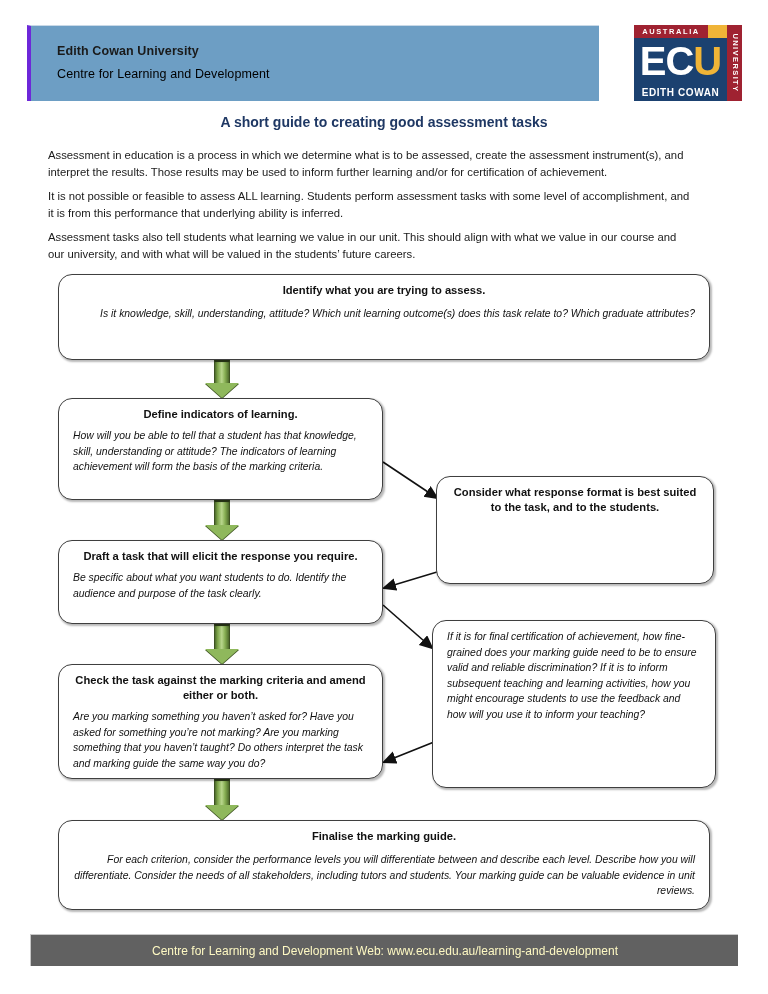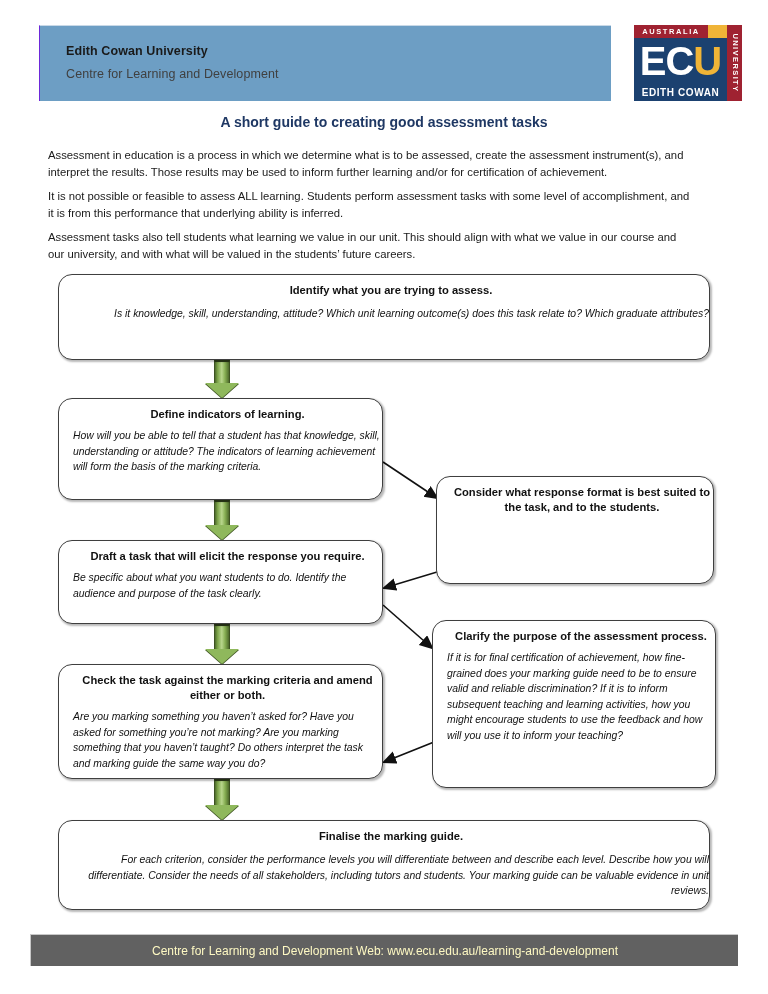--- a/index.html
+++ b/index.html
@@ -9,40 +9,40 @@
     height: 994px;
     background: #ffffff;
     font-family: "Liberation Sans", sans-serif;
     position: relative;
     overflow: hidden;
   }
 
   
   .header-band {
     position: absolute;
-    left: 39px; top: 25px;
+    left: 27px; top: 25px;
     width: 572px; height: 76px;
     background: #6d9ec4;
     border-top: 1px solid #c9d9e7;
-    border-left: 1px solid #6d28d9;
+    border-left: 4px solid #6d28d9;
   }
   .header-org {
     position: absolute;
     left: 26px; top: 18px;
     font-size: 12.5px;
     font-weight: bold;
     color: #1a1a1a;
     letter-spacing: 0.1px;
   }
   .header-unit {
     position: absolute;
     left: 26px; top: 41px;
     font-size: 12.5px;
     font-weight: normal;
-    color: #404040;
+    color: #000000;
     letter-spacing: 0.1px;
   }
 
   
   .logo {
     position: absolute;
     left: 626px; top: 25px;
     width: 116px; height: 76px;
     background: #ffffff;
   }
@@ -137,21 +137,21 @@
     pointer-events: none;
   }
   .flow > * { pointer-events: auto; }
 
   .node {
     position: absolute;
     background: #ffffff;
     border: 1.2px solid #3f3f3f;
     border-radius: 14px;
     box-shadow: 1.5px 1.5px 2px rgba(0,0,0,0.28);
-    padding: 8px 0 8px 14px;
+    padding: 8px 14px 8px 14px;
   }
   .node .n-title {
     font-size: 11.2px;
     font-weight: bold;
     color: #111111;
     text-align: center;
     line-height: 15px;
     margin-bottom: 6px;
   }
   .node .n-body {
@@ -292,21 +292,20 @@
   <div class="node" id="node-format">
     <div class="n-title">Consider what response format is best suited to the task, and to the students.</div>
   </div>
 
   <div class="node" id="node-draft">
     <div class="n-title">Draft a task that will elicit the response you require.</div>
     <div class="n-body">Be specific about what you want students to do. Identify the audience and purpose of the task clearly.</div>
   </div>
 
   <div class="node" id="node-clarify">
-    <div class="n-title">Clarify the purpose of the assessment process.</div>
     <div class="n-body">If it is for final certification of achievement, how fine-grained does your marking guide need to be to ensure valid and reliable discrimination? If it is to inform subsequent teaching and learning activities, how you might encourage students to use the feedback and how will you use it to inform your teaching?</div>
   </div>
 
   <div class="node" id="node-check">
     <div class="n-title">Check the task against the marking criteria and amend either or both.</div>
     <div class="n-body">Are you marking something you haven’t asked for? Have you asked for something you’re not marking? Are you marking something that you haven’t taught? Do others interpret the task and marking guide the same way you do?</div>
   </div>
 
   <div class="node wide" id="node-finalise">
     <div class="n-title">Finalise the marking guide.</div>

